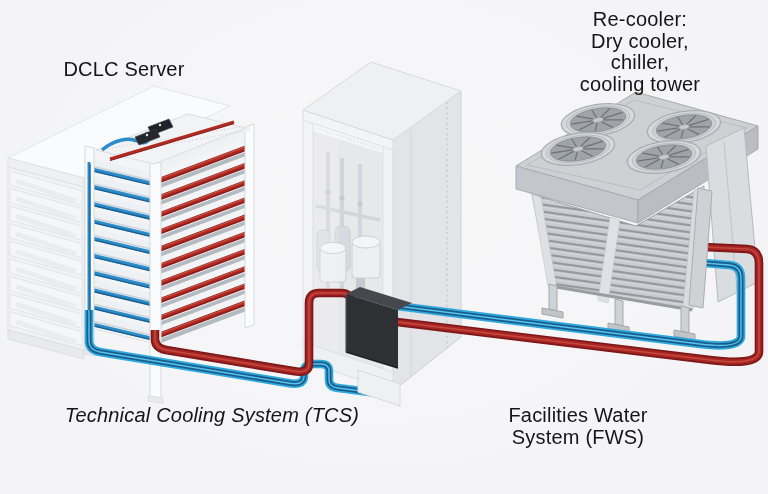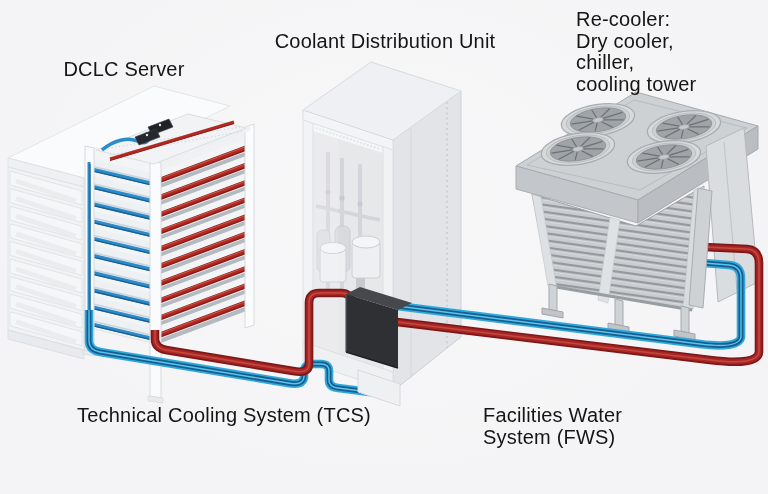--- a/index.html
+++ b/index.html
@@ -3,21 +3,21 @@
 <meta charset="utf-8">
 <style>
   html,body{margin:0;padding:0;background:var(--page-bg,#f4f4f6);}
   #stage{
     position:relative;width:768px;height:494px;overflow:hidden;
     background:radial-gradient(ellipse at 50% 42%, #f8f8f9 0%, var(--page-bg,#f3f3f5) 75%);
     font-family:"Liberation Sans", sans-serif;
   }
   .lbl{
     position:absolute;transform:translateX(-50%);
-    font-size:20px;line-height:21.5px;color:#151515;text-align:left;
+    font-size:20px;line-height:21.5px;color:#151515;text-align:center;
     white-space:pre-line;letter-spacing:.2px;user-select:none;
   }
   svg{position:absolute;left:0;top:0;}
   .pp{fill:none;stroke-linejoin:round;stroke-linecap:butt;}
   .hotE{stroke:var(--hot-edge,#7e1717);stroke-width:8.6;}
   .hotC{stroke:var(--hot-core,#a82626);stroke-width:5.2;}
   .hotS{stroke:var(--hot-sheen,#c4483c);stroke-width:1.6;}
   .coldE{stroke:var(--cold-edge,#2fa9dc);stroke-width:8.6;}
   .coldC{stroke:var(--cold-core,#1a5c8c);stroke-width:5.0;}
   .coldS{stroke:var(--cold-sheen,#56c5f0);stroke-width:1.4;}
@@ -375,20 +375,19 @@
 
   <g>
     <polygon points="346,294 360,287 412,303 398,310" fill="#46484d"></polygon>
     <polygon points="346,294 398,310 398,368 346,352" fill="#2e3034"></polygon>
     <line x1="346" y1="294" x2="346" y2="352" stroke="#55575c" stroke-width="1.2"></line>
     <line x1="346" y1="352" x2="398" y2="368" stroke="#1e2023" stroke-width="1.5"></line>
   </g>
 </svg>
 
 <div class="lbl" style="left:124px;top:31px;margin-top:28px;">DCLC Server</div>
-<div class="lbl" style="left:385px;top:31px;">Coolant Distribution Unit</div>
 <div class="lbl" style="left:640px;top:9px;">Re-cooler:
 Dry cooler, chiller,
 cooling tower</div>
-<div class="lbl" style="left:224px;top:405px;">Technical Cooling System (TCS)</div>
+<div class="lbl" style="left:212px;top:405px;font-style:italic;">Technical Cooling System (TCS)</div>
 <div class="lbl" style="left:578px;top:405px;">Facilities Water System (FWS)</div>
 
 </div>
 
 </body></html>

